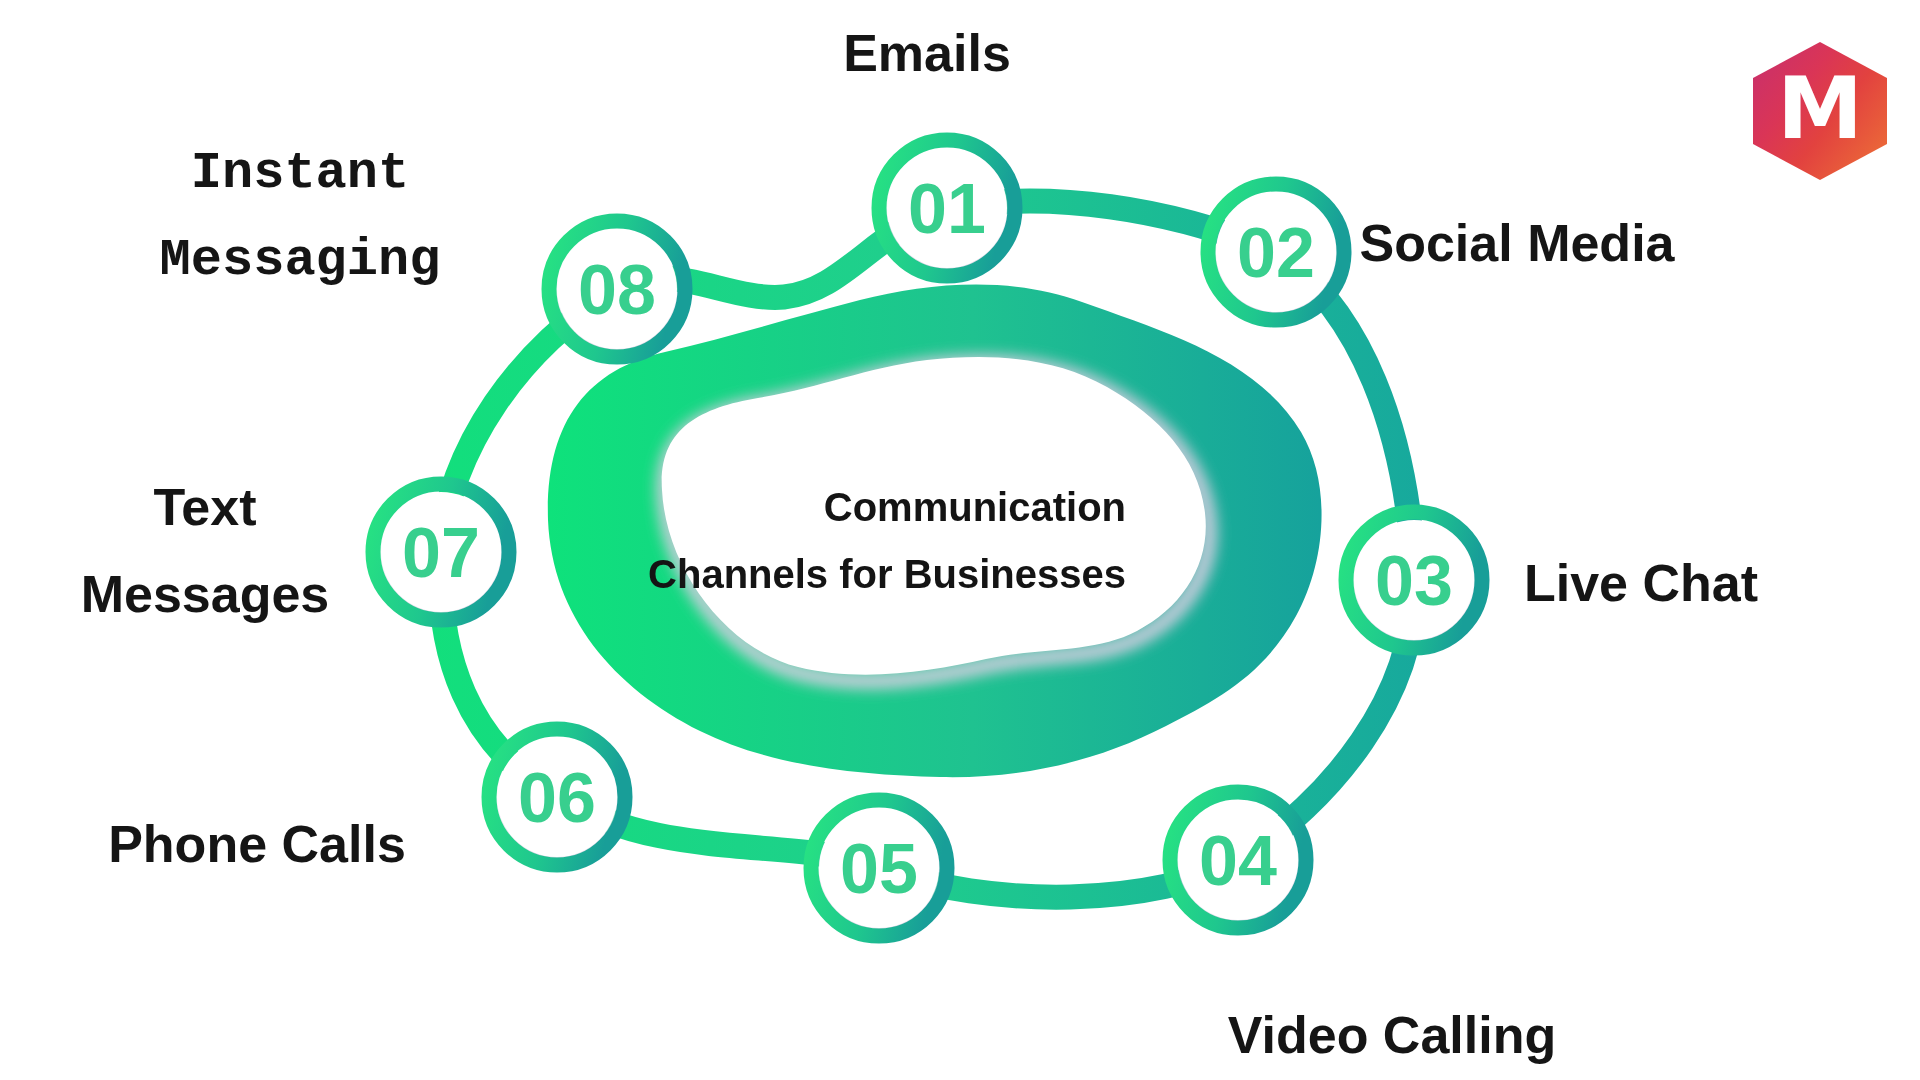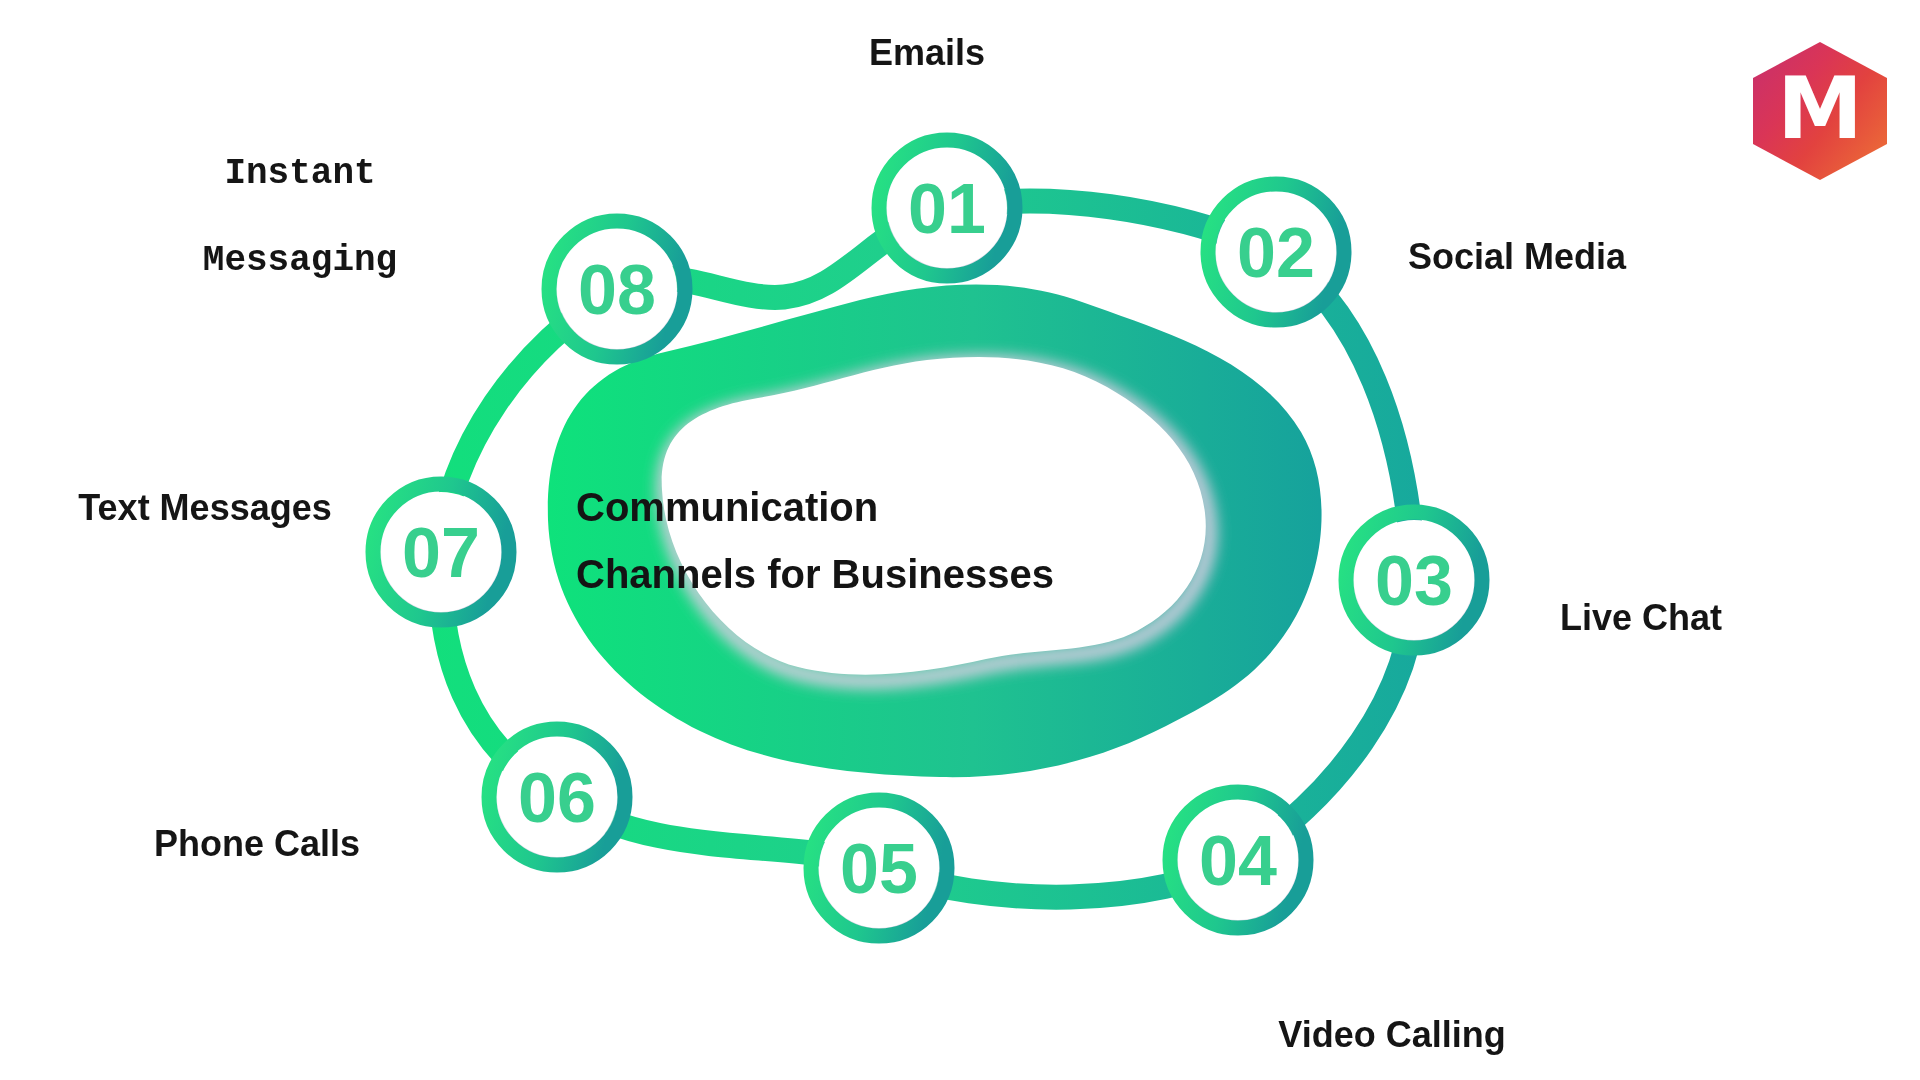--- a/index.html
+++ b/index.html
@@ -2,47 +2,47 @@
 <html><head>
 <meta charset="utf-8">
 <style>
   html,body{margin:0;padding:0;background:#ffffff;}
   .stage{
     position:relative;width:1920px;height:1080px;background:#ffffff;
     overflow:hidden;font-family:"Liberation Sans",sans-serif;
   }
   .stage svg{position:absolute;left:0;top:0;}
   .lbl{
-    position:absolute;font-weight:bold;font-size:36px;color:#151515;
+    position:absolute;font-weight:bold;font-size:52px;color:#151515;
     text-align:center;line-height:62px;letter-spacing:0px;
   }
   .lbl.twoline{line-height:87px;}
   .title-block{
     position:absolute;left:576px;top:474px;width:550px;
     font-weight:bold;font-size:40px;line-height:67px;color:#141414;
-    text-align:left;
+    text-align:right;
   }
   .node-number{
     font-family:"Liberation Sans",sans-serif;font-weight:bold;font-size:70px;
     fill:#38cf8e;
   }
   .logo-hex{
     position:absolute;left:1753px;top:42px;width:134px;height:138px;
     clip-path:polygon(50% 0%,100% 26%,100% 74%,50% 100%,0% 74%,0% 26%);
     background:linear-gradient(128deg,#c62f6f 0%,#da3556 35%,#e2423f 58%,#ee7436 100%);
     display:flex;align-items:center;justify-content:center;
   }
   .logo-hex span{
     font-family:"DejaVu Sans",sans-serif;font-weight:bold;font-size:86px;
     color:#ffffff;transform:translateY(-3px);
   }
   #lbl-emails    {left:727px; top:22px;  width:400px;}
   #lbl-instant   {left:120px; top:130px; width:360px;font-family:Liberation Mono, monospace;}
-  #lbl-social    {left:1317px;top:226px; width:400px;text-align:center;}
-  #lbl-livechat  {left:1441px;top:552px; width:400px;margin-top:35px;}
+  #lbl-social    {left:1317px;top:212px; width:400px;text-align:center;}
+  #lbl-livechat  {left:1441px;top:552px; width:400px;}
   #lbl-video     {left:1142px;top:1004px; width:500px;}
   #lbl-conference{left:530px; top:983px; width:500px;}
   #lbl-phone     {left:57px;  top:813px; width:400px;}
   #lbl-text      {left:40px;  top:464px; width:330px;}
 </style>
 </head>
 <body>
 
 <div class="stage">
 

